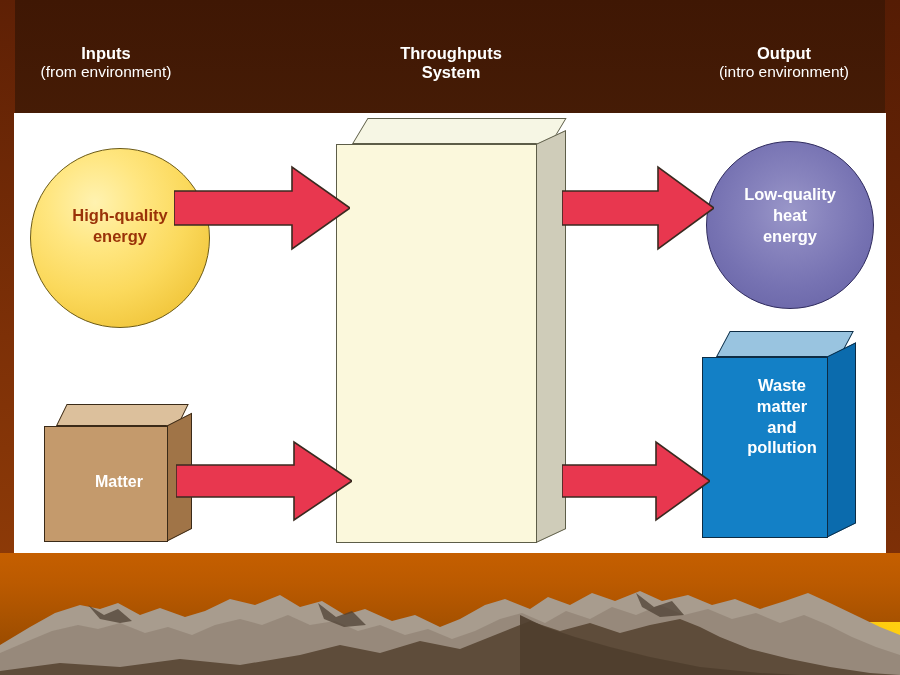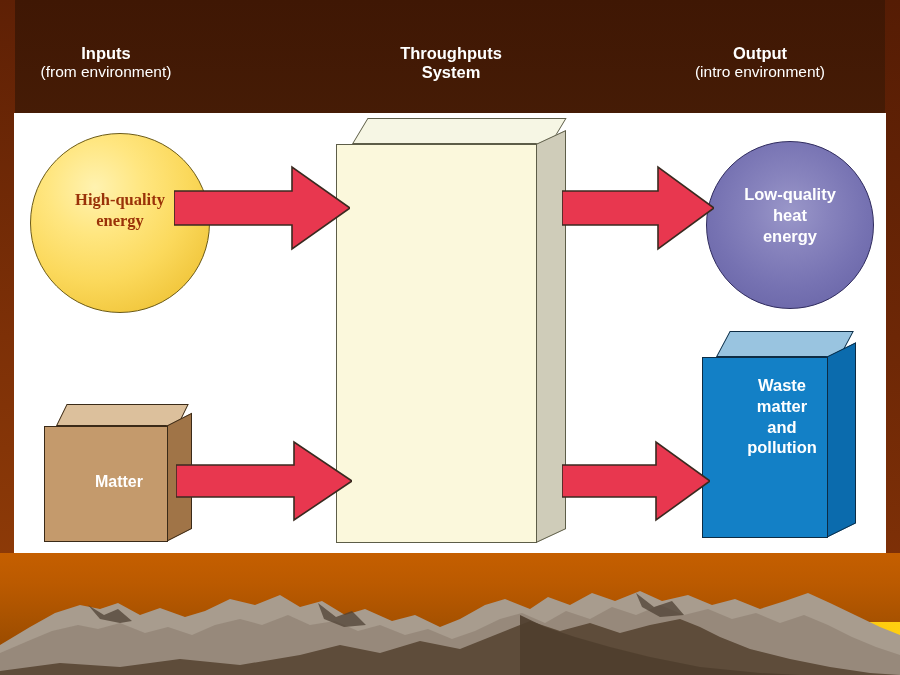--- a/index.html
+++ b/index.html
@@ -44,30 +44,29 @@
 
   
   .heads { position:absolute; left:0; top:40px; width:900px; height:60px; }
   .head {
     position:absolute; text-align:center; color:#ffffff; line-height:1.18;
   }
   .head .h1 { font-size:16.5px; font-weight:bold; display:block; }
   .head .h2 { font-size:15.5px; font-weight:normal; display:block; }
   #head-inputs  { left:0px;   top:4px;  width:212px; }
   #head-system  { left:345px; top:4px;  width:212px; }
-  #head-output  { left:654px; top:4px;  width:212px; }
+  #head-output  { left:678px; top:4px;  width:212px; }
 
   
   .fig { position:absolute; }
 
   .sun {
-    left:16px; top:20px; width:180px; height:180px; border-radius:50%;
+    left:16px; top:35px; width:180px; height:180px; border-radius:50%;
     background:radial-gradient(circle at 36% 30%, #fff2b0 0%, #ffe680 28%, #fbd95c 55%, #f2c83f 78%, #e8b92f 100%);
     border:1.4px solid #6b5a16;
-    font-family:Liberation Serif, serif;
   }
   .sun .lbl {
     position:absolute; left:0; right:0; top:56px; text-align:center;
     font-size:16.5px; font-weight:bold; color:#9a3208; line-height:1.25;
   }
 
   .heat {
     left:692px; top:28px; width:168px; height:168px; border-radius:50%;
     background:radial-gradient(circle at 50% 42%, #9a97c9 0%, #8783bd 30%, #7672b2 60%, #6a66a8 85%, #5f5a9e 100%);
     border:1.2px solid #2f2b5e;

